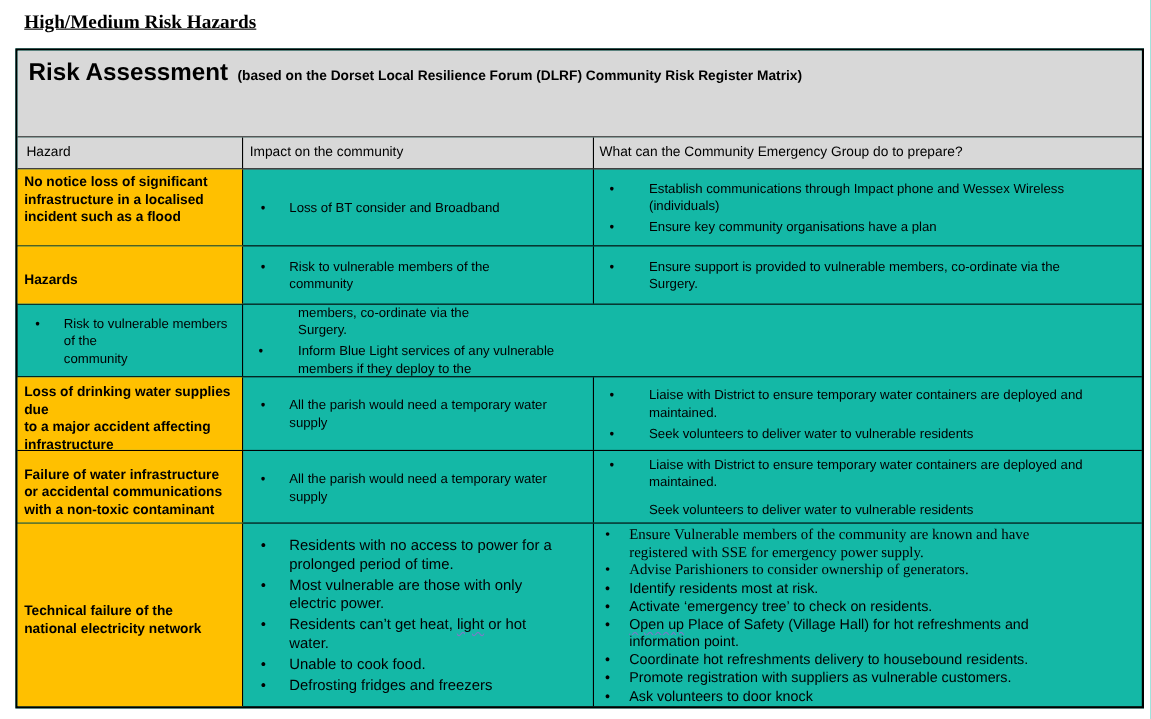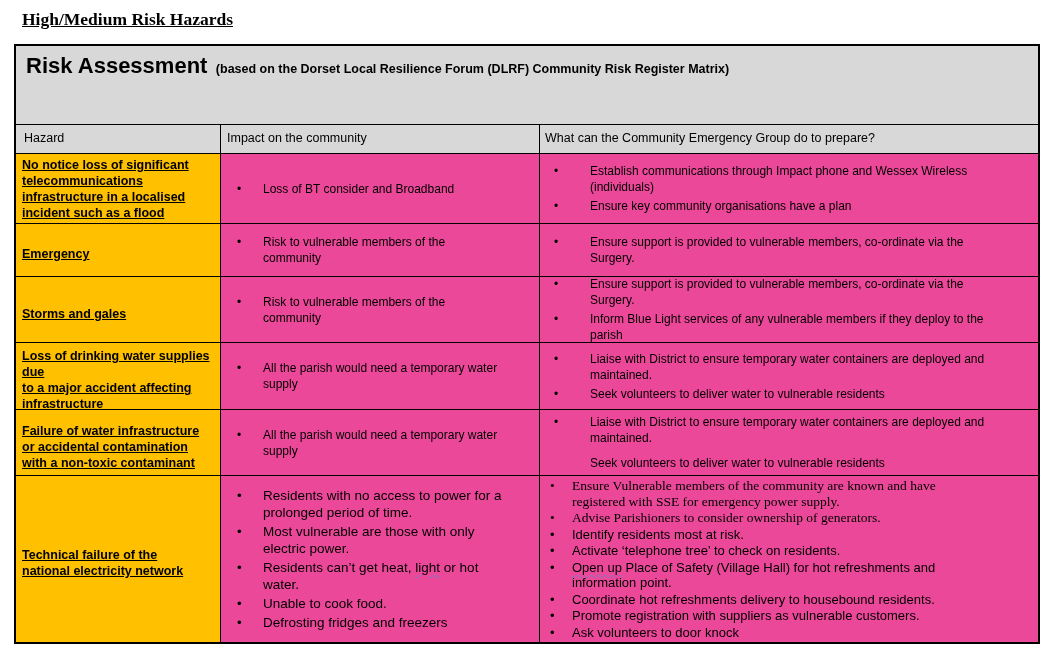--- a/index.html
+++ b/index.html
@@ -7,21 +7,21 @@
     width:1046px;height:654px;background:#ffffff;color:#000;
     font-family:"Liberation Sans",sans-serif;overflow:hidden;
   }
   .page-title{
     margin:9px 0 0 22px;
     font-family:"Liberation Serif",serif;
     font-size:17.5px;font-weight:bold;text-decoration:underline;
   }
   .risk-table{
     margin:14px 0 0 14px;width:1026px;border:2px solid #000;box-sizing:border-box;
-    background:#ec4899;
+    background:#14b8a6;
   }
   .table-header{
     background:var(--header-bg,#d8d8d8);border-bottom:1px solid #000;
     padding:7px 12px 8px 10px;height:79px;box-sizing:border-box;
   }
   .header-title{font-size:22px;font-weight:bold;}
   .header-suffix{font-size:12.5px;font-weight:bold;margin-left:4px;}
   .header-desc{font-size:12.5px;color:#3d3d3d;margin-top:5px;line-height:16px;max-width:1000px;}
   .col-headers{
     display:grid;grid-template-columns:205px 319px 1fr;
@@ -35,21 +35,21 @@
   .row{display:grid;grid-template-columns:205px 319px 1fr;border-bottom:1px solid #000;box-sizing:border-box;}
   .row:last-child{border-bottom:none;}
   #rows .row:nth-child(1){height:70px;}
   #rows .row:nth-child(2){height:53px;}
   #rows .row:nth-child(3){height:66px;}
   #rows .row:nth-child(4){height:67px;}
   #rows .row:nth-child(5){height:66px;}
   #rows .row:nth-child(6){height:166px;}
   .cell{border-right:1px solid #000;box-sizing:border-box;display:flex;flex-direction:column;justify-content:center;overflow:hidden;}
   .cell:last-child{border-right:none;}
-  .hazard-cell{background:var(--hazard-bg,#FFC000);font-weight:bold;font-size:12.5px;line-height:16px;padding:10px 0 2px 6px;text-decoration:underline;}
+  .hazard-cell{background:var(--hazard-bg,#FFC000);font-weight:bold;font-size:12.5px;line-height:16px;padding:10px 0 2px 6px;}
   #rows .row:nth-child(1) .hazard-cell{justify-content:flex-start;padding-top:3px;}
   .hazard-line{white-space:nowrap;}
   .impact-cell{padding:4px 6px 4px 16px;font-size:12px;line-height:16px;}
   .prepare-cell{padding:4px 8px 4px 14px;font-size:12px;line-height:16px;}
   .li{display:grid;grid-template-columns:26px 1fr;}
   .prepare-cell .li{grid-template-columns:36px 1fr;}
   .li + .li{margin-top:3px;}
   .litext{white-space:pre-line;}
   .li.serif{font-family:"Liberation Serif",serif;font-size:13.5px;}
   .li.spaced{margin-top:9px;}
@@ -75,21 +75,20 @@
     </div>
     <div class="col-headers" id="col-headers">
         <div class="col-h col-0">Hazard</div>
         <div class="col-h col-1">Impact on the community</div>
         <div class="col-h col-2">What can the Community Emergency Group do to prepare?</div>
       </div>
     <div id="rows">
         <div class="row">
           <div class="cell hazard-cell">
             <div class="hazard-line">No notice loss of significant</div>
-            <div class="hazard-line">telecommunications</div>
             <div class="hazard-line">infrastructure in a localised</div>
             <div class="hazard-line">incident such as a flood</div>
           </div>
           <div class="cell impact-cell">
             <div class="li">
               <span class="bullet">•</span>
               <span class="litext">Loss of BT consider and Broadband</span>
             </div>
           </div>
           <div class="cell prepare-cell">
@@ -99,41 +98,38 @@
 (individuals)</span>
             </div>
             <div class="li">
               <span class="bullet">•</span>
               <span class="litext">Ensure key community organisations have a plan</span>
             </div>
           </div>
         </div>
         <div class="row">
           <div class="cell hazard-cell">
-            <div class="hazard-line">Emergency</div>
+            <div class="hazard-line">Hazards</div>
           </div>
           <div class="cell impact-cell">
             <div class="li">
               <span class="bullet">•</span>
               <span class="litext">Risk to vulnerable members of the
 community</span>
             </div>
           </div>
           <div class="cell prepare-cell">
             <div class="li">
               <span class="bullet">•</span>
               <span class="litext">Ensure support is provided to vulnerable members, co-ordinate via the
 Surgery.</span>
             </div>
           </div>
         </div>
         <div class="row">
-          <div class="cell hazard-cell">
-            <div class="hazard-line">Storms and gales</div>
-          </div>
           <div class="cell impact-cell">
             <div class="li">
               <span class="bullet">•</span>
               <span class="litext">Risk to vulnerable members of the
 community</span>
             </div>
           </div>
           <div class="cell prepare-cell">
             <div class="li">
               <span class="bullet">•</span>
@@ -169,21 +165,21 @@
             </div>
             <div class="li">
               <span class="bullet">•</span>
               <span class="litext">Seek volunteers to deliver water to vulnerable residents</span>
             </div>
           </div>
         </div>
         <div class="row">
           <div class="cell hazard-cell">
             <div class="hazard-line">Failure of water infrastructure</div>
-            <div class="hazard-line">or accidental contamination</div>
+            <div class="hazard-line">or accidental communications</div>
             <div class="hazard-line">with a non-toxic contaminant</div>
           </div>
           <div class="cell impact-cell">
             <div class="li">
               <span class="bullet">•</span>
               <span class="litext">All the parish would need a temporary water
 supply</span>
             </div>
           </div>
           <div class="cell prepare-cell">
@@ -237,21 +233,21 @@
             <div class="li serif">
               <span class="bullet">•</span>
               <span class="litext">Advise Parishioners to consider ownership of generators.</span>
             </div>
             <div class="li">
               <span class="bullet">•</span>
               <span class="litext">Identify residents most at risk.</span>
             </div>
             <div class="li">
               <span class="bullet">•</span>
-              <span class="litext">Activate ‘telephone tree’ to check on residents.</span>
+              <span class="litext">Activate ‘emergency tree’ to check on residents.</span>
             </div>
             <div class="li">
               <span class="bullet">•</span>
               <span class="litext"><span class="squiggle">Open up</span><span> Place of Safety (Village Hall) for hot refreshments and
 information point.</span></span>
             </div>
             <div class="li">
               <span class="bullet">•</span>
               <span class="litext">Coordinate hot refreshments delivery to housebound residents.</span>
             </div>

